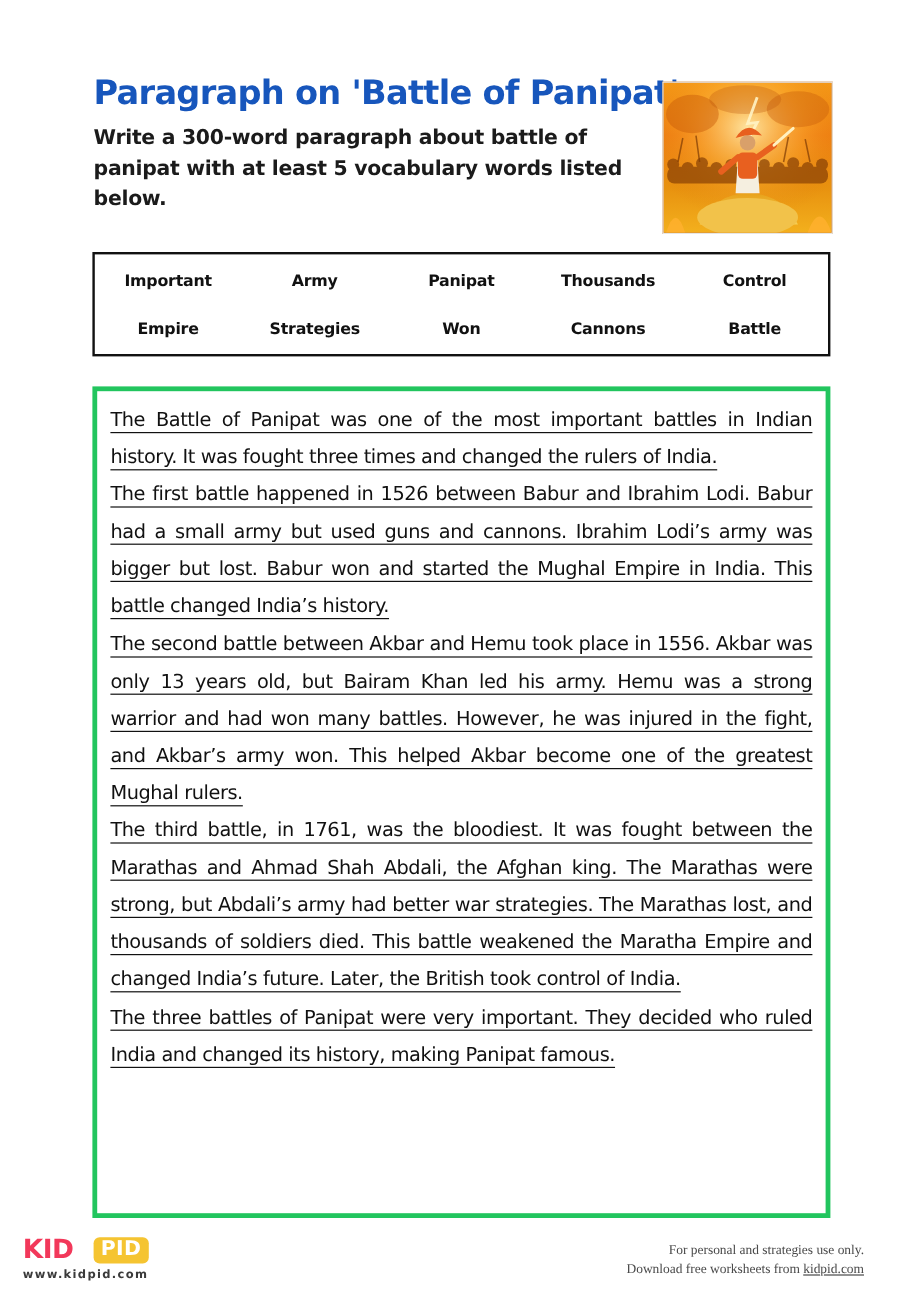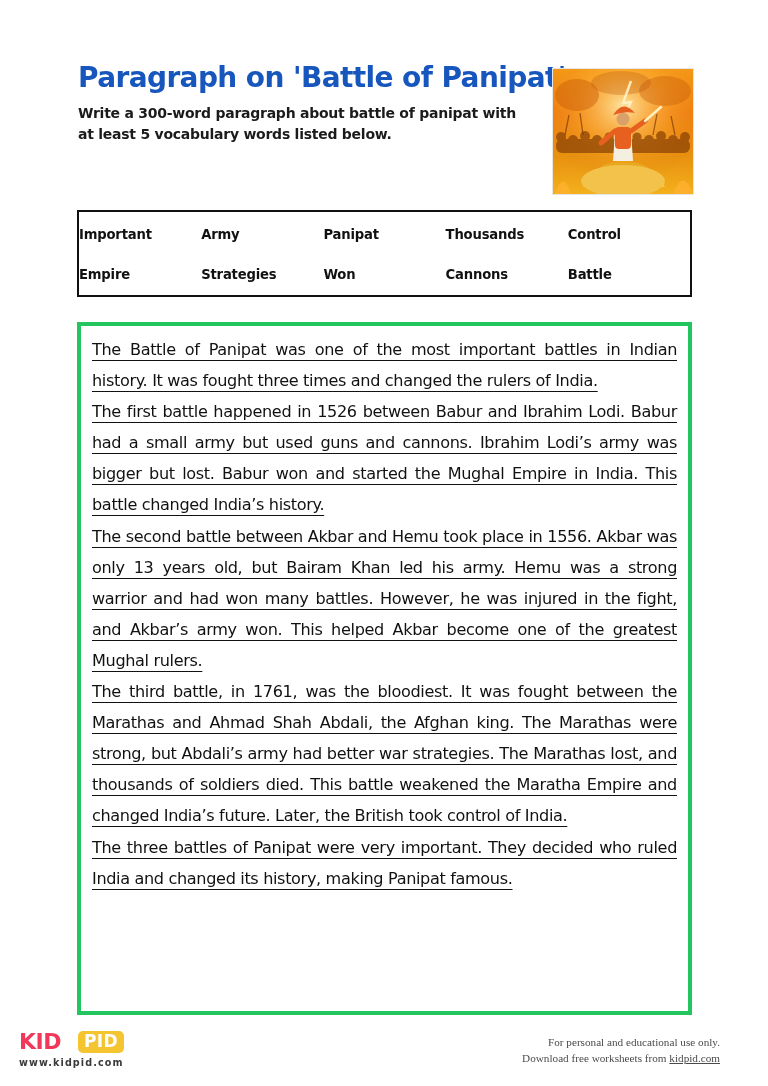--- a/index.html
+++ b/index.html
@@ -40,21 +40,21 @@
     font-size: 28px;
     font-weight: 700;
     color: #1756BC;
     letter-spacing: -0.6px;
     line-height: 1.15;
     margin: 0 0 9px 0;
     white-space: nowrap;
   }
   .worksheet-subtitle {
     font-family: "DejaVu Sans", sans-serif;
-    font-size: 14px;
+    font-size: 17px;
     font-weight: 700;
     color: #1b1b1b;
     line-height: 1.5;
     letter-spacing: -0.25px;
     margin: 0;
     max-width: 452px;
   }
 
   
   .header-illustration {
@@ -84,20 +84,21 @@
     width: 100%;
     height: 100%;
     display: grid;
     grid-template-columns: repeat(5, 1fr);
     grid-template-rows: 1fr 1fr;
     align-items: center;
     padding-top: 2px;
     box-sizing: border-box;
   }
   .vocab-word {
+    text-align: center;
     font-family: "DejaVu Sans", sans-serif;
     font-size: 13.2px;
     font-weight: 700;
     color: #111111;
     letter-spacing: -0.2px;
   }
 
   
   .answer-box {
     position: absolute;
@@ -289,17 +290,17 @@
 
   <div class="logo">
     <div class="logo-mark">
       <span class="logo-kid">KID</span>
       <span class="logo-pid">PID</span>
     </div>
     <div class="logo-url">www.kidpid.com</div>
   </div>
 
   <div class="footer-note">
-    <div>For personal and educational use only.</div>
+    <div>For personal and strategies use only.</div>
     <div><span>Download free worksheets from </span><span class="link">kidpid.com</span></div>
   </div>
 
 </div>
 
 </body></html>

